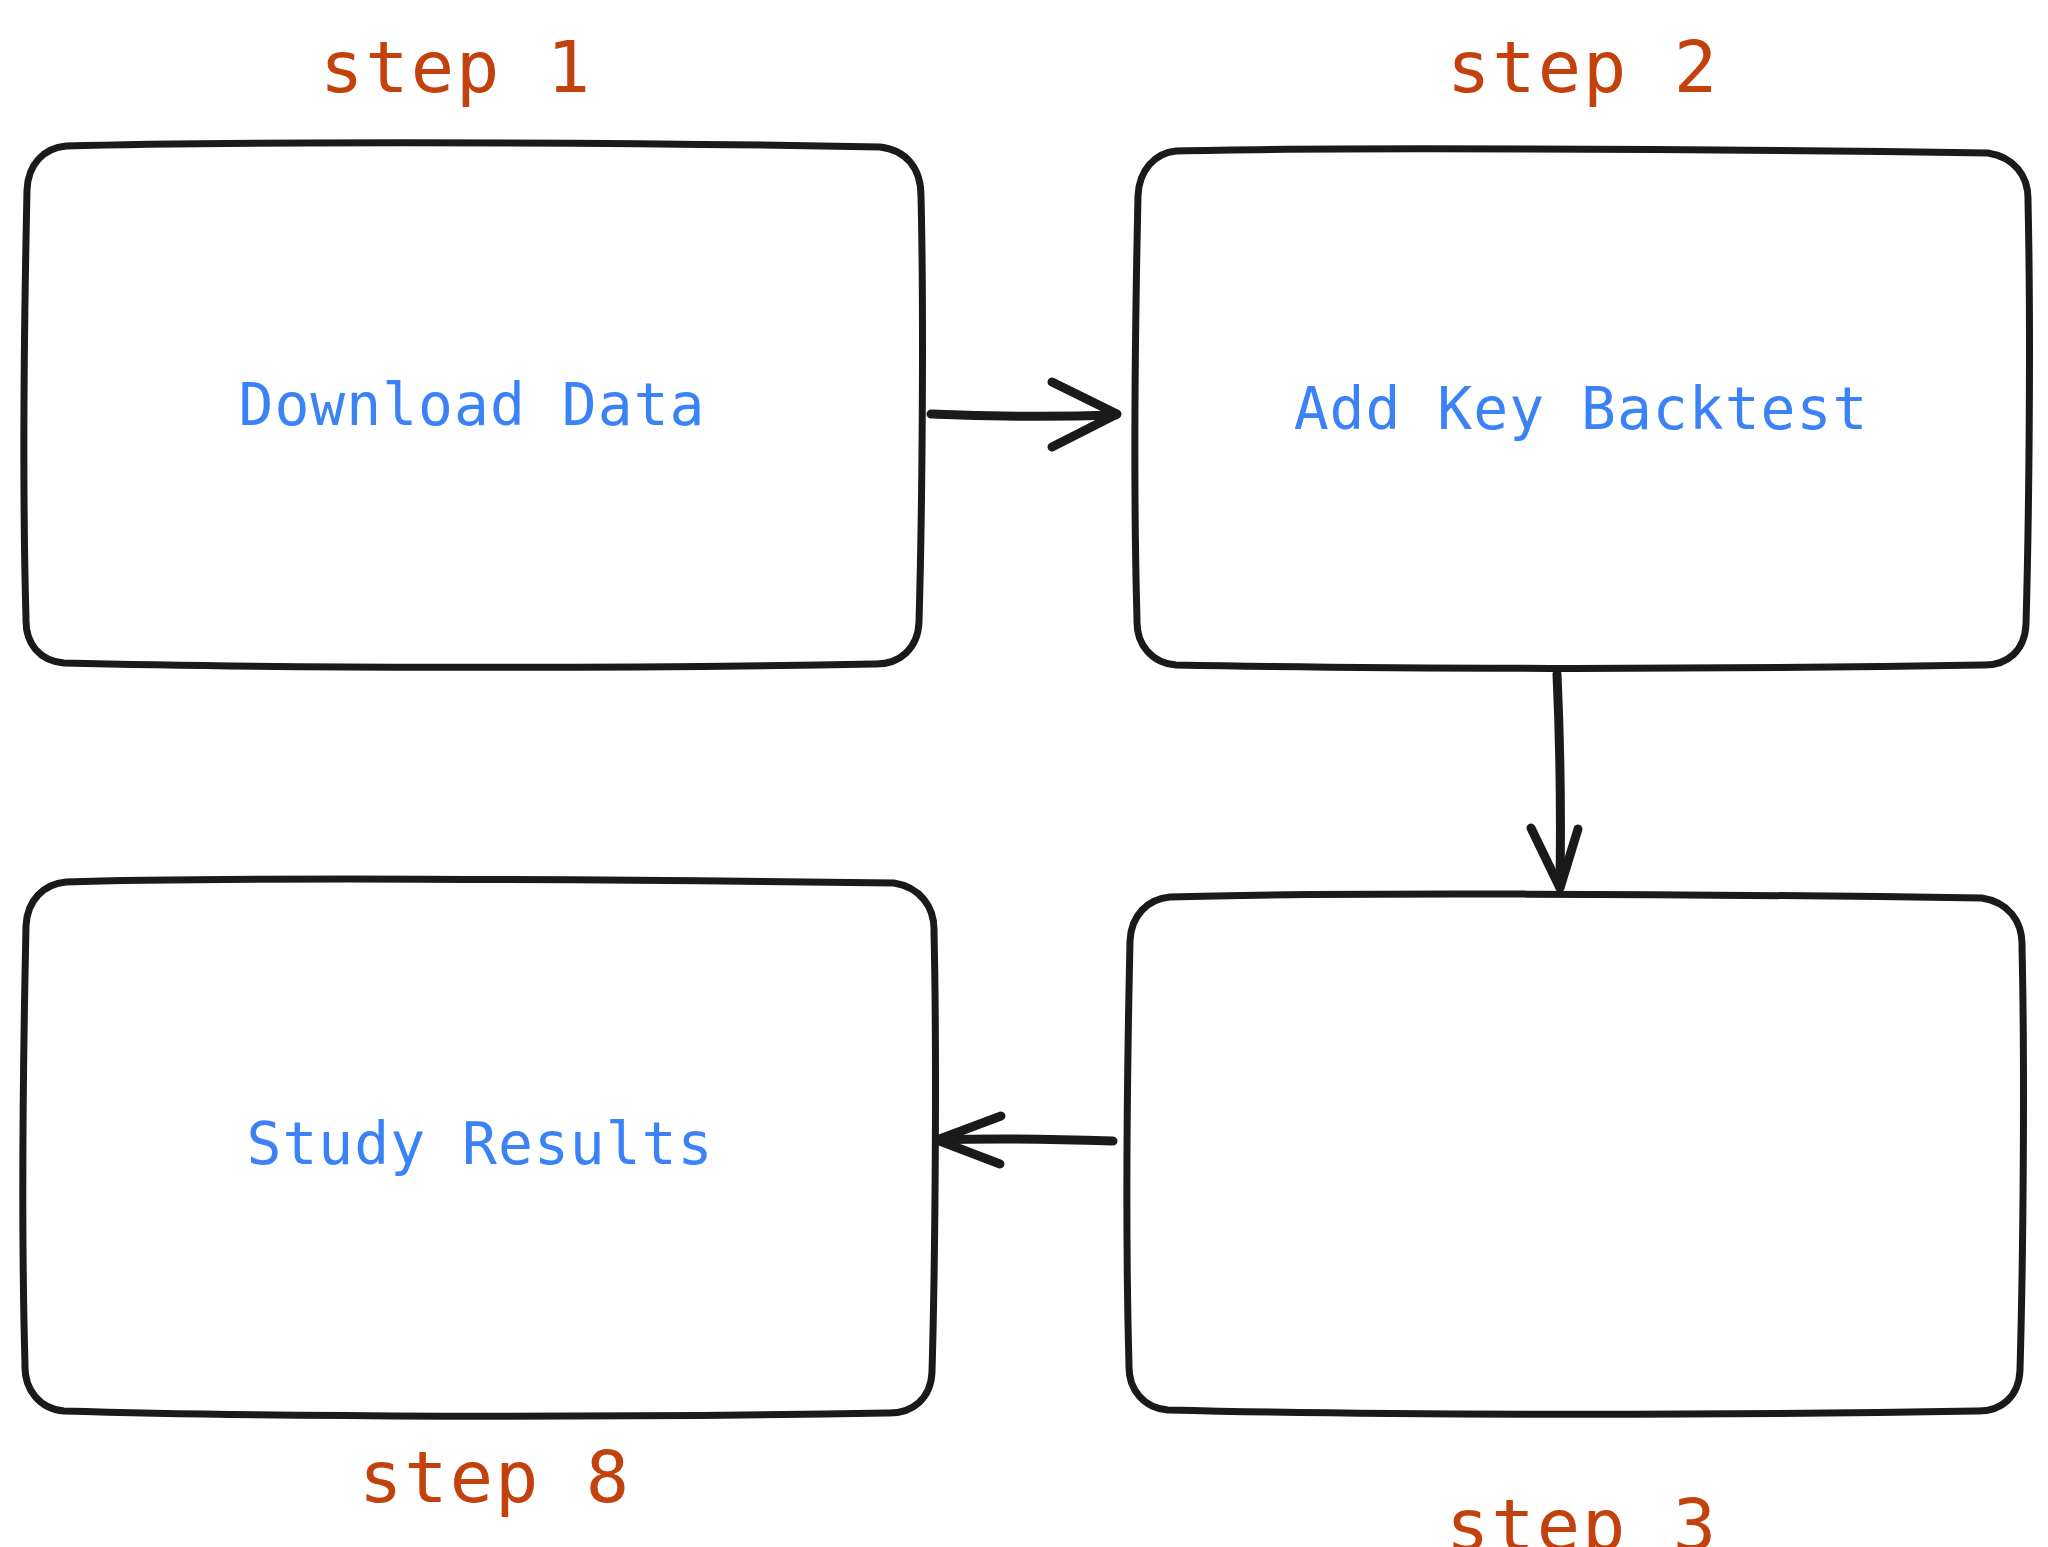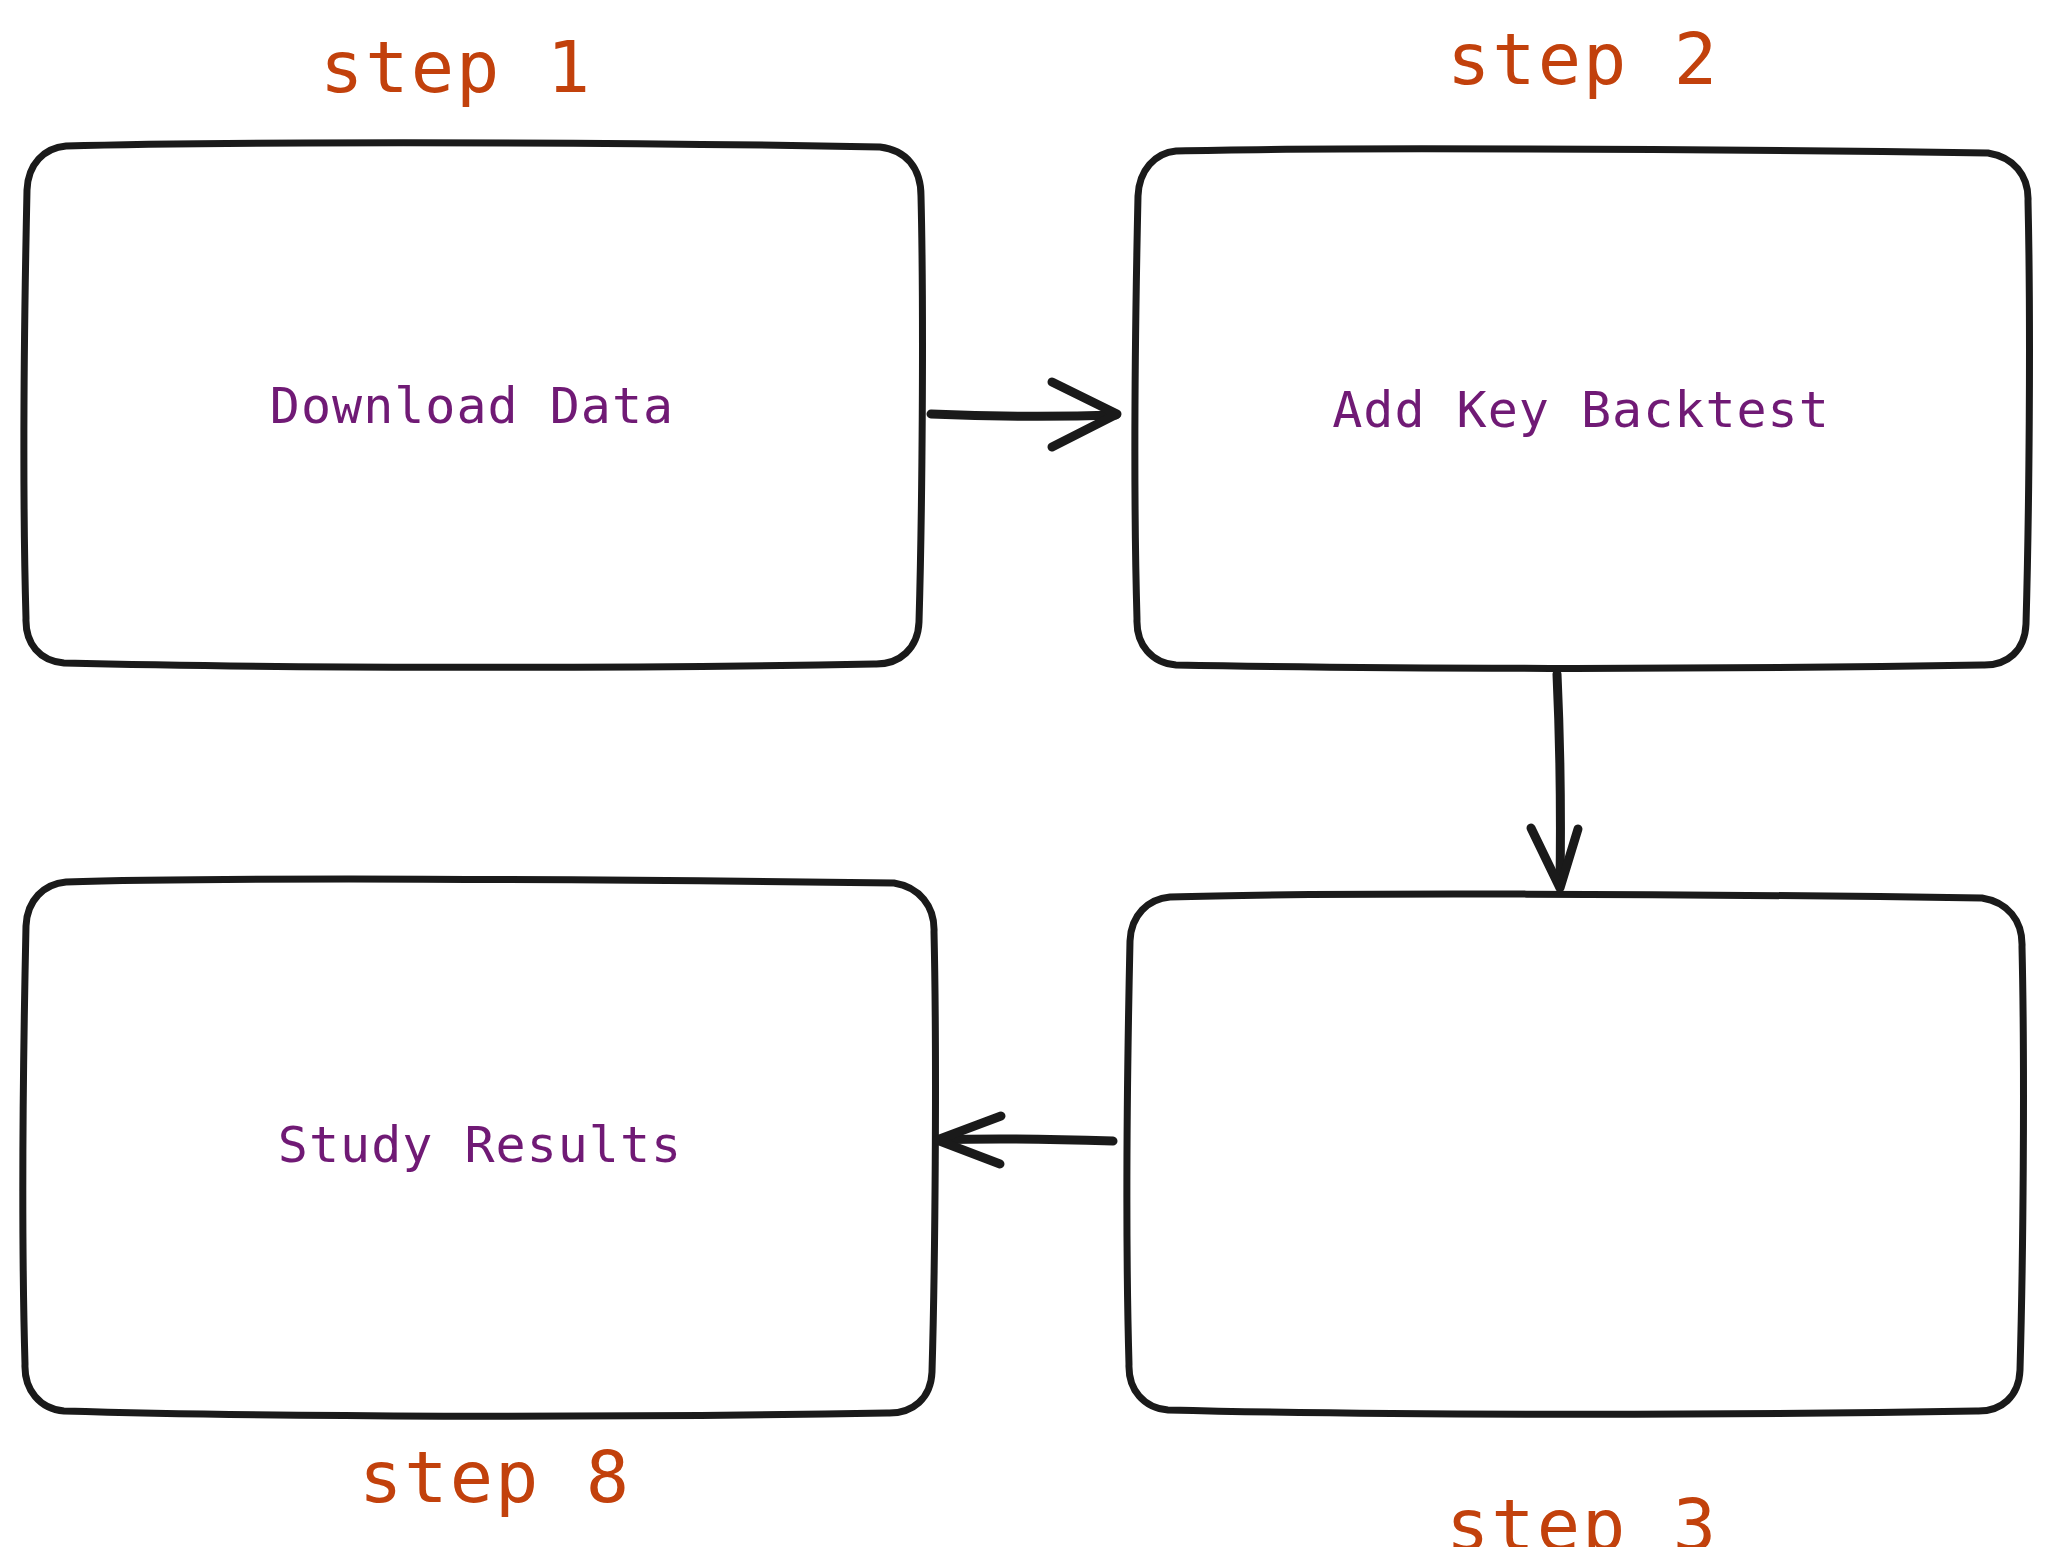--- a/index.html
+++ b/index.html
@@ -21,23 +21,23 @@
   #sketch {
     position: absolute;
     left: 0;
     top: 0;
     width: 2048px;
     height: 1547px;
   }
   .node-label {
     position: absolute;
     font-family: "DejaVu Sans Mono", monospace;
-    font-size: 50px;
+    font-size: 58px;
     font-weight: 400;
-    color: #701a75;
+    color: #3b82f6;
     letter-spacing: 1px;
     white-space: nowrap;
     transform: translate(-50%, -50%);
     text-align: left;
     line-height: 1.1;
   }
   .step-label {
     position: absolute;
     font-family: "DejaVu Sans Mono", monospace;
     font-size: 72px;
@@ -118,21 +118,21 @@
     <g>
       <path d="M 1113 1141 C 1050 1139, 990 1138, 939 1140" fill="none" stroke="#1a1a1a" stroke-width="9" stroke-linecap="round"></path>
       <path d="M 1001 1116 L 937 1140 L 1000 1164" fill="none" stroke="#1a1a1a" stroke-width="9" stroke-linecap="round" stroke-linejoin="round"></path>
     </g>
 
   </svg>
 
   <div class="step-label" style="left:456px; top:68px;">step 1</div>
   <div class="node-label" style="left:472px; top:406px;">Download Data</div>
 
-  <div class="step-label" style="left:1583px; top:60px;">step 2</div>
+  <div class="step-label" style="left:1583px; top:68px;">step 2</div>
   <div class="node-label" style="left:1581px; top:410px;">Add Key Backtest</div>
 
   <div class="step-label" style="left:1582px; top:1478px;margin-top:48px;">step 3</div>
 
   <div class="node-label" style="left:480px; top:1145px;">Study Results</div>
   <div class="step-label" style="left:495px; top:1478px;">step 8</div>
 
 </div>
 
 </body></html>

